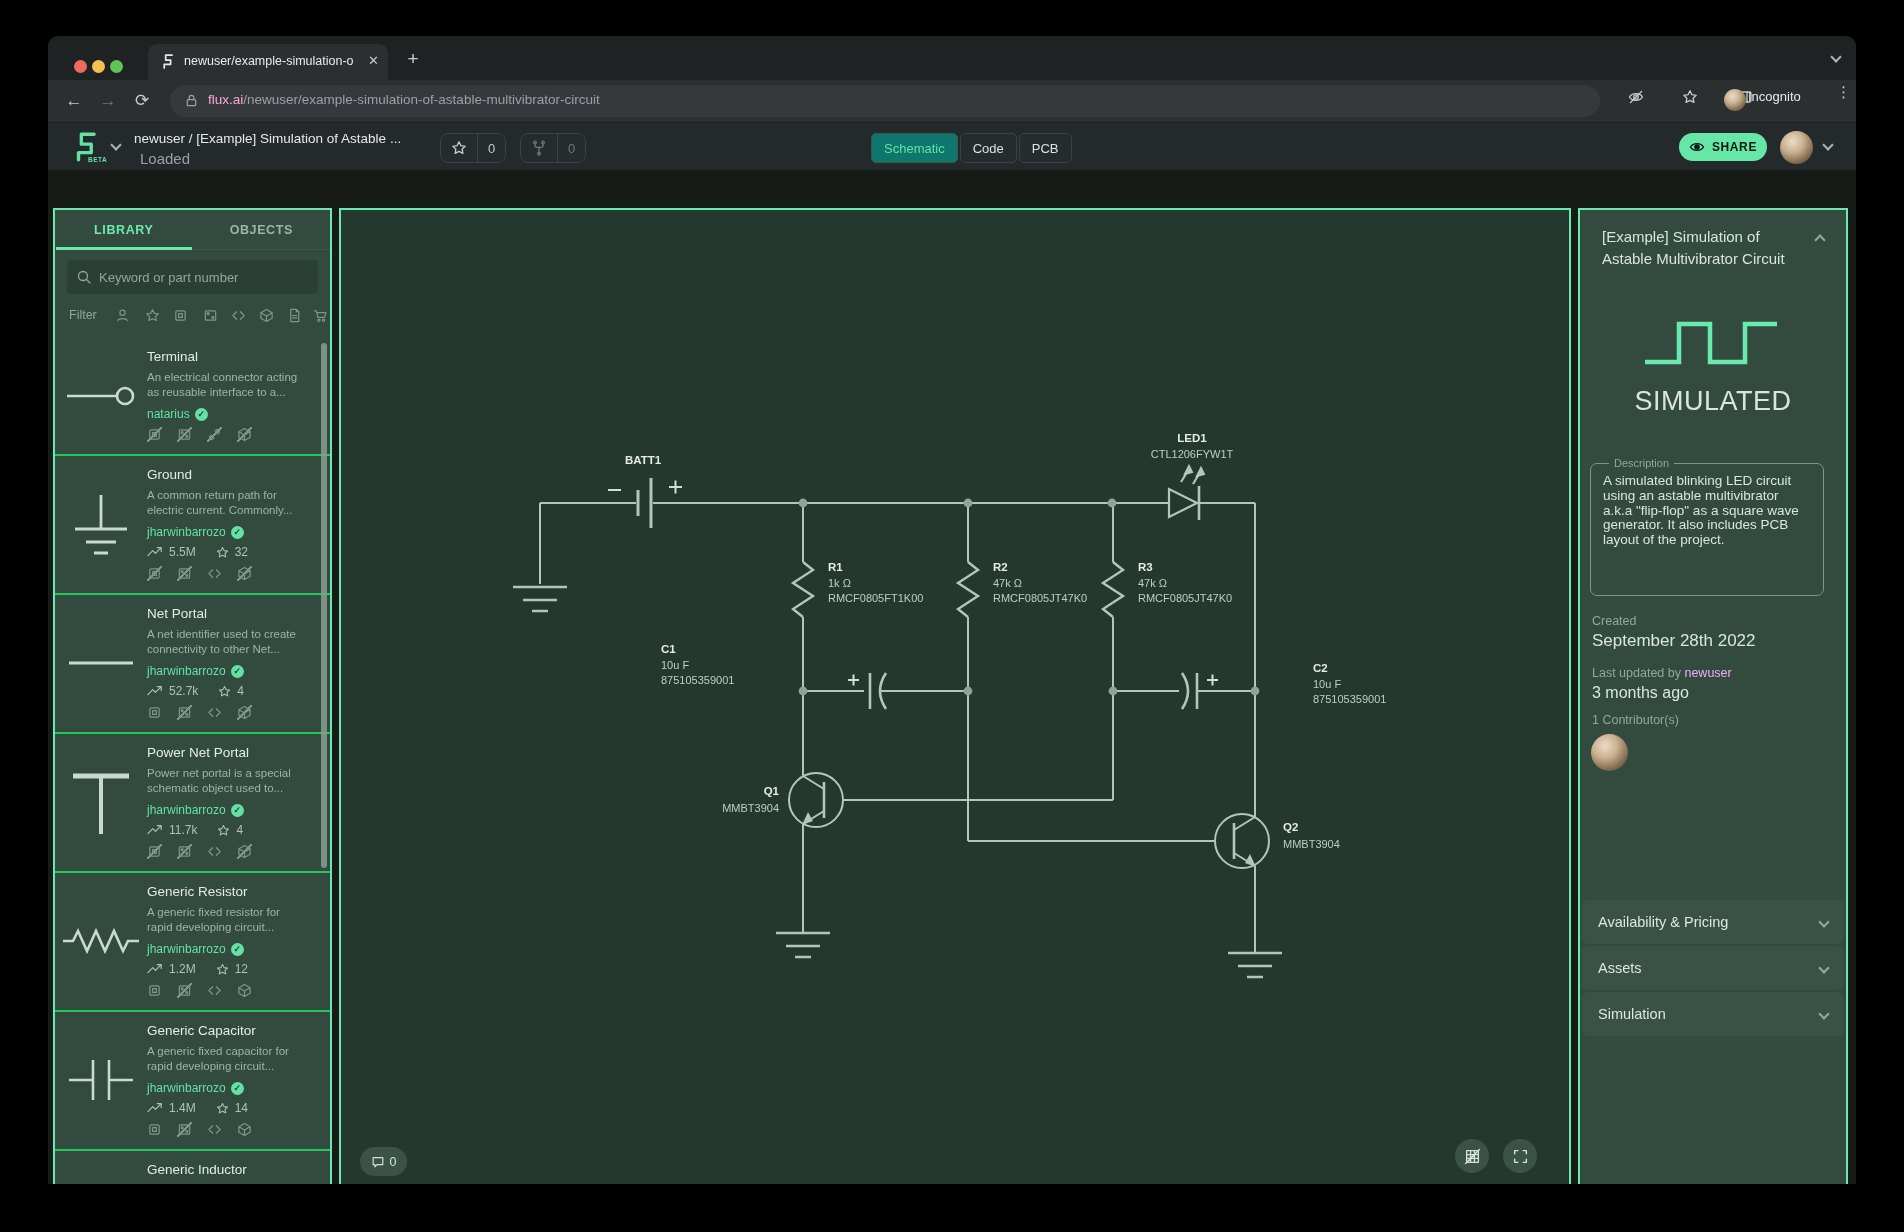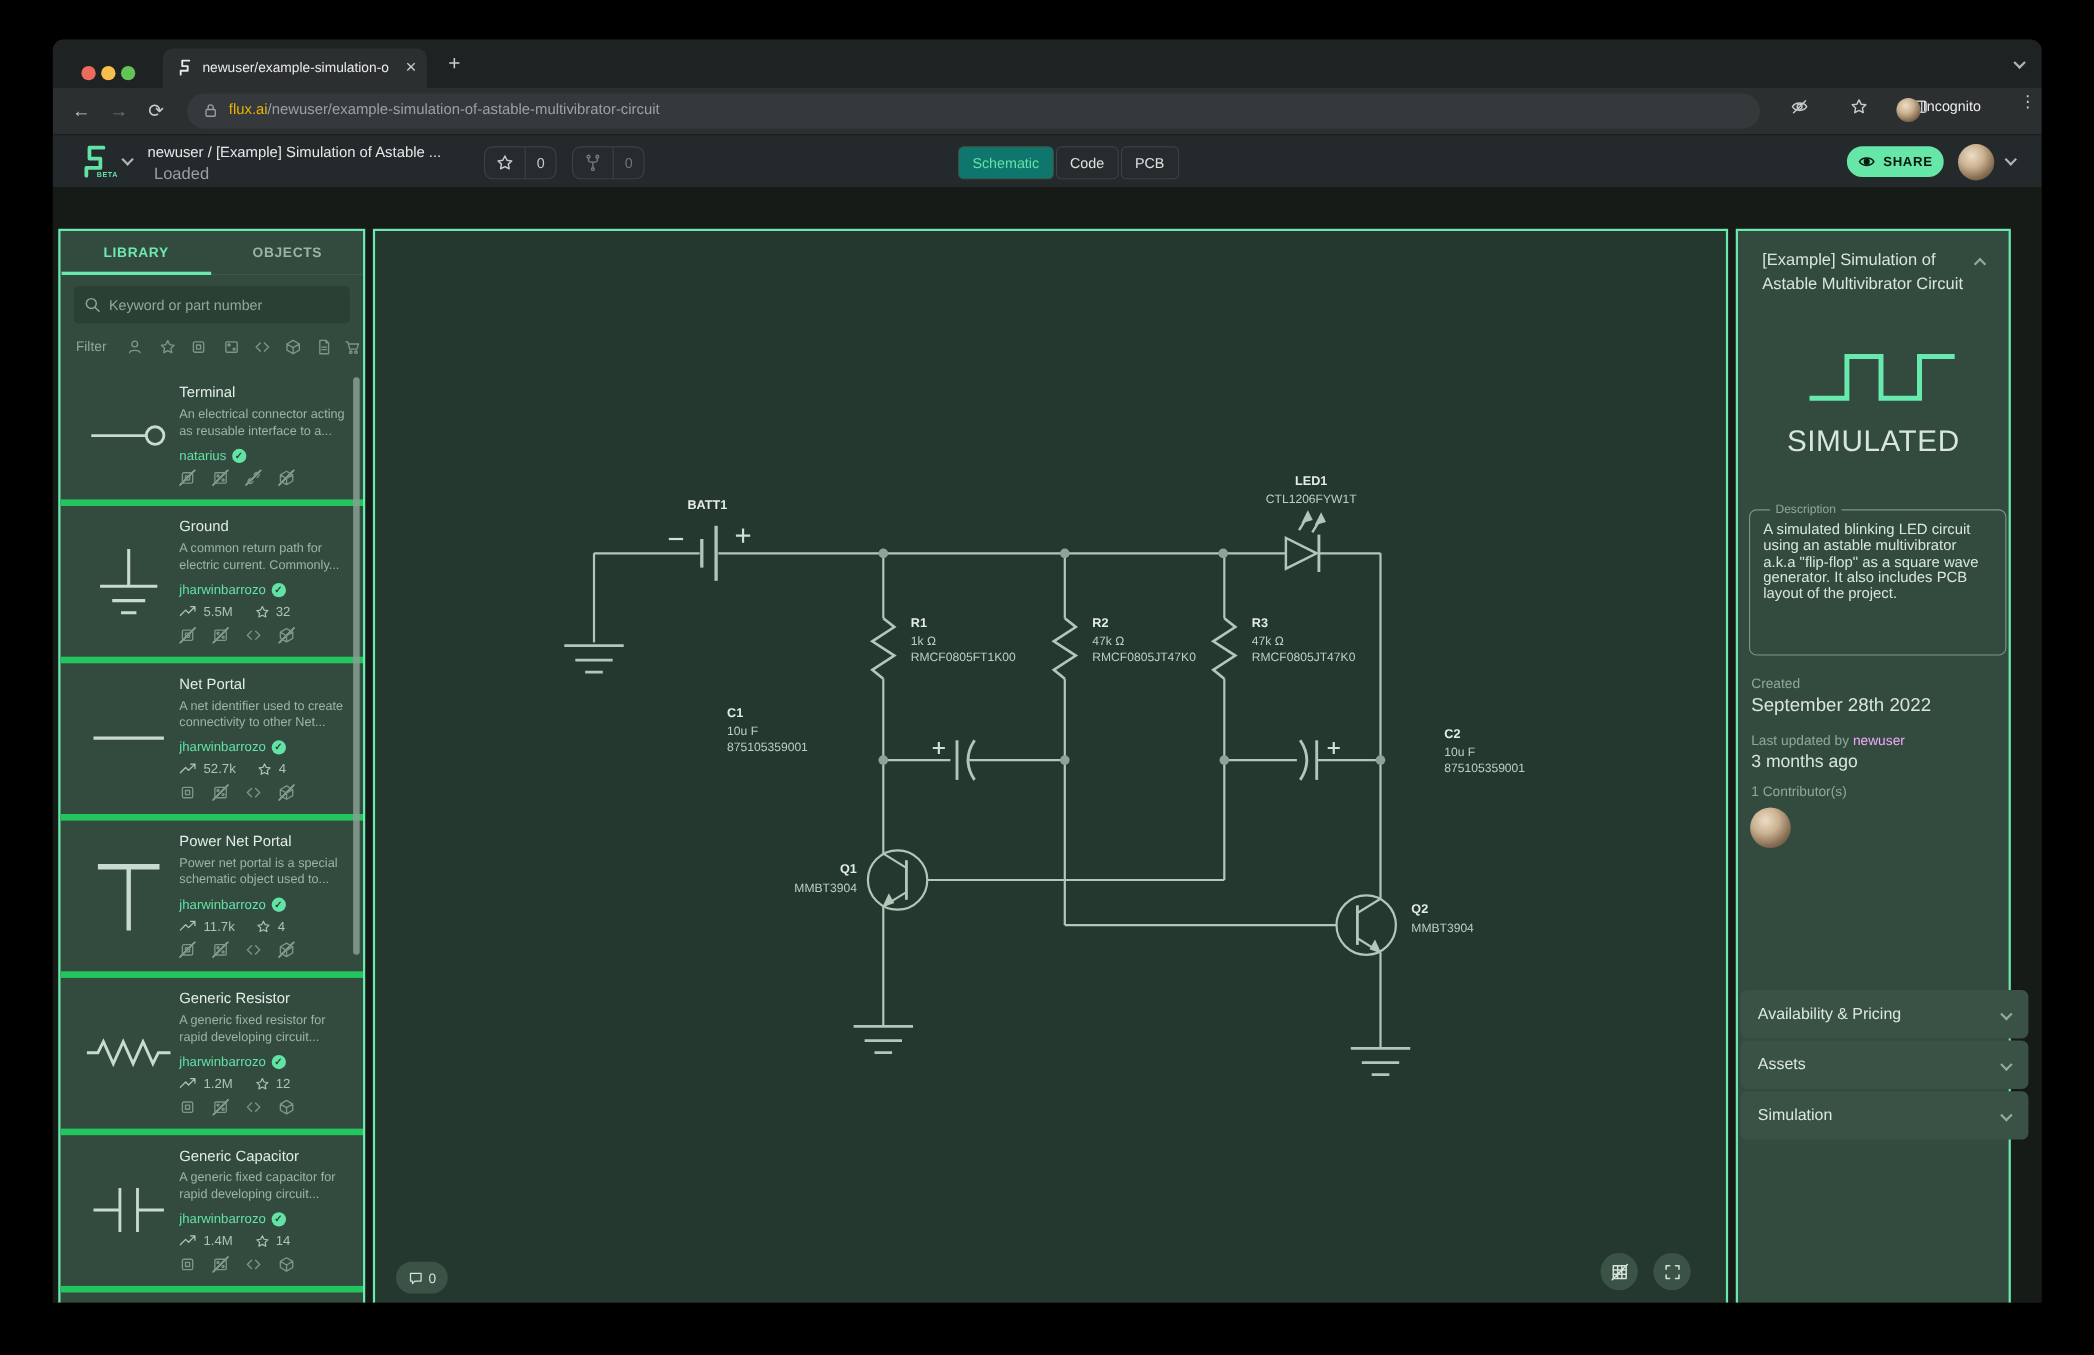--- a/index.html
+++ b/index.html
@@ -39,34 +39,34 @@
   .vtab{border:1px solid #3C4245;border-radius:5px;padding:0 12px;display:flex;align-items:center;font-size:13px;background:#262B2D;color:#DDE1E2}
   .vtab.on{background:#0f766e;color:#63E2A6;border-color:#3C5648}
   #share{position:absolute;left:1631px;top:10px;width:88px;height:28px;background:#66E7A8;border-radius:15px;display:flex;align-items:center;justify-content:center;gap:7px;color:#0A1810;font-weight:bold;font-size:12px;letter-spacing:.6px}
   #share svg{width:16px;height:16px}
   .avatar{border-radius:50%;background:radial-gradient(circle at 38% 32%,#ecdcc6,#cbb393 35%,#8d7458 65%,#4e4134 92%)}
   
   #main{position:absolute;left:0;top:134px;width:100%;height:1050px;background:#161B18}
   .panel{position:absolute;border:2px solid #68E9AD;background:#334A3F}
   #lpanel{left:5px;top:38px;width:279px;height:988px}
   #canvas{left:291px;top:38px;width:1232px;height:988px;background:#24382F}
-  #rpanel{left:1530px;top:38px;width:250px;height:988px}
+  #rpanel{left:1530px;top:38px;width:270px;height:988px}
   
   #ltabs{position:absolute;left:0;top:0;width:100%;height:40px;border-bottom:1px solid #3E574A}
   .ltab{position:absolute;top:0;width:50%;height:100%;display:flex;align-items:center;justify-content:center;font-size:12.5px;font-weight:bold;letter-spacing:.6px}
   #uline{position:absolute;left:1px;top:37px;width:136px;height:3px;background:#68E9AD}
   #search{position:absolute;left:12px;top:50px;width:251px;height:34px;background:#2B4035;border-radius:4px}
   #search .ic{position:absolute;left:9px;top:9px;width:16px;height:16px;color:#8FA89A}
   #search input{position:absolute;left:32px;top:0;width:210px;height:100%;background:transparent;border:none;outline:none;color:#CFE0D5;font-size:13px;font-family:"Liberation Sans",sans-serif}
   #search input::placeholder{color:#8FA89A}
   #filter{position:absolute;left:0;top:94px;width:100%;height:24px;color:#7E9589}
   #filter .fl{position:absolute;left:14px;top:4px;font-size:12.5px;color:#8FA89A}
   #filter .ic{position:absolute;top:4px;width:15px;height:15px}
   #list{position:absolute;left:0;top:128px;width:275px;height:856px;overflow:hidden}
-  .li{position:relative;display:flex;border-bottom:6px solid #22c55e;padding:11px 16px 12px}
+  .li{position:relative;display:flex;border-bottom:2px solid #22c55e;padding:11px 0 12px}
   .li .thumb{width:92px;flex:0 0 92px;display:flex;align-items:center;justify-content:center;color:#C9DACE}
   .li .meta{width:170px}
   .li .ti{font-size:13.5px;color:#E2EDE6;margin-bottom:6px}
   .li .de{font-size:11.5px;line-height:15px;color:#9DB3A6;margin-bottom:7px}
   .li .au{font-size:12px;color:#63E2A6;margin-bottom:6px;display:flex;align-items:center;gap:5px}
   .badge{display:inline-flex;width:13px;height:13px;border-radius:50%;background:#63E2A6;color:#2B4035;font-size:9px;font-weight:bold;align-items:center;justify-content:center}
   .li .st{display:flex;align-items:center;gap:6px;font-size:12px;color:#AEC2B5;margin-bottom:7px}
   .li .st .ic{width:16px;height:12px}
   .li .st .sp{width:8px}
   .caps{display:flex;gap:15px;color:#7E9589}
@@ -120,21 +120,21 @@
 
   <div id="toolbar">
     <div class="navic" style="left:12px">←</div>
     <div class="navic" style="left:46px;color:#6E7578">→</div>
     <div class="navic" style="left:80px">⟳</div>
     <div id="omnibox">
       <span class="lock ic"><svg viewBox="0 0 16 16">
               <rect x="3.5" y="7" width="9" height="6.5" rx="1"></rect>
               <path d="M5.5 7 V5 a2.5 2.5 0 0 1 5 0 V7"></path>
             </svg></span>
-      <span class="url"><span style="color:#eab308">flux.ai</span><span style="color:#9AA0A6">/newuser/example-simulation-of-astable-multivibrator-circuit</span></span>
+      <span class="url"><span style="color:#f9a8d4">flux.ai</span><span style="color:#9AA0A6">/newuser/example-simulation-of-astable-multivibrator-circuit</span></span>
     </div>
     <span class="bric ic" style="left:1580px"><svg viewBox="0 0 16 16">
             <path d="M1.5 8 C4 3.5 12 3.5 14.5 8 C12 12.5 4 12.5 1.5 8 Z"></path>
             <circle cx="8" cy="8" r="2.2"></circle>
             <path d="M2.5 13.5 L13.5 2.5"></path>
           </svg></span>
     <span class="bric ic" style="left:1614px"><svg viewBox="0 0 16 16">
             <path d="M8 1.8 L9.9 5.7 L14.2 6.3 L11.1 9.2 L11.9 13.4 L8 11.4 L4.1 13.4 L4.9 9.2 L1.8 6.3 L6.1 5.7 Z"></path>
           </svg></span>
     <span class="bric ic" style="left:1648px"><svg viewBox="0 0 16 16">

